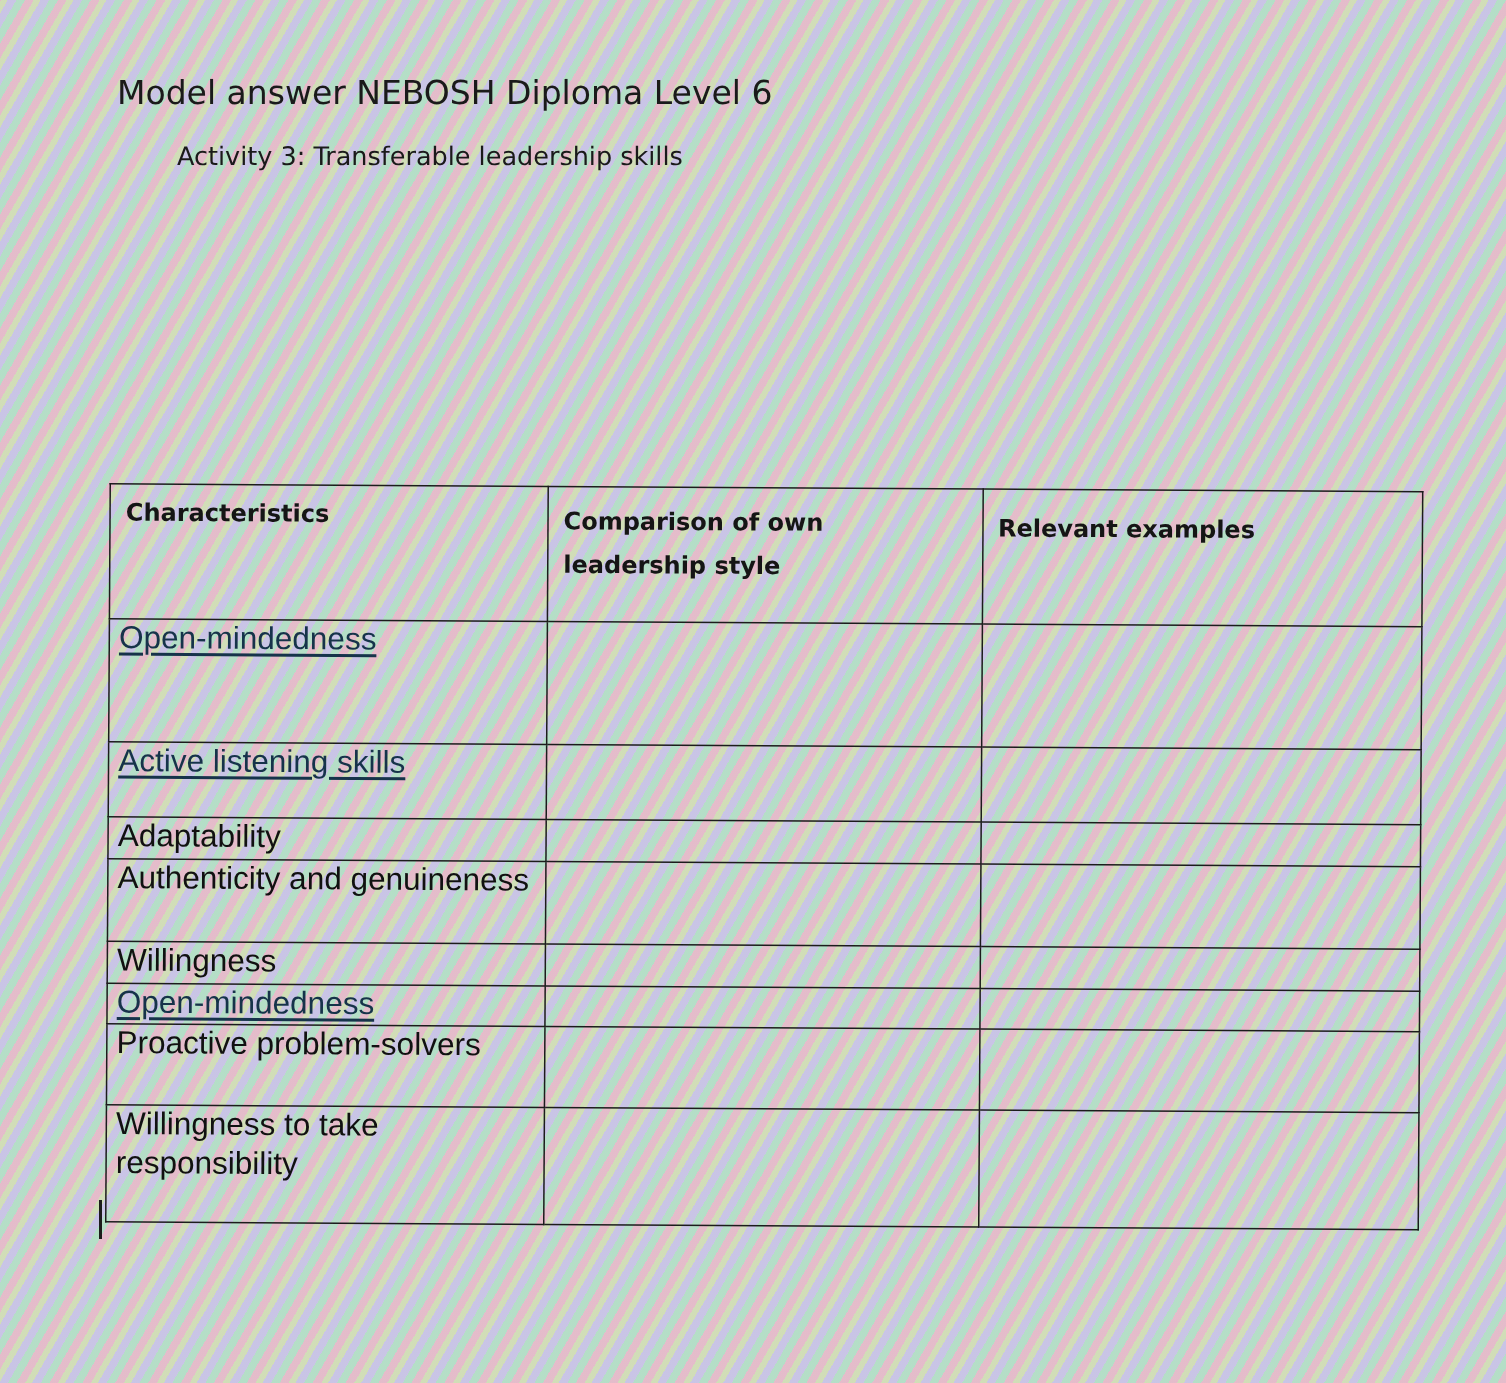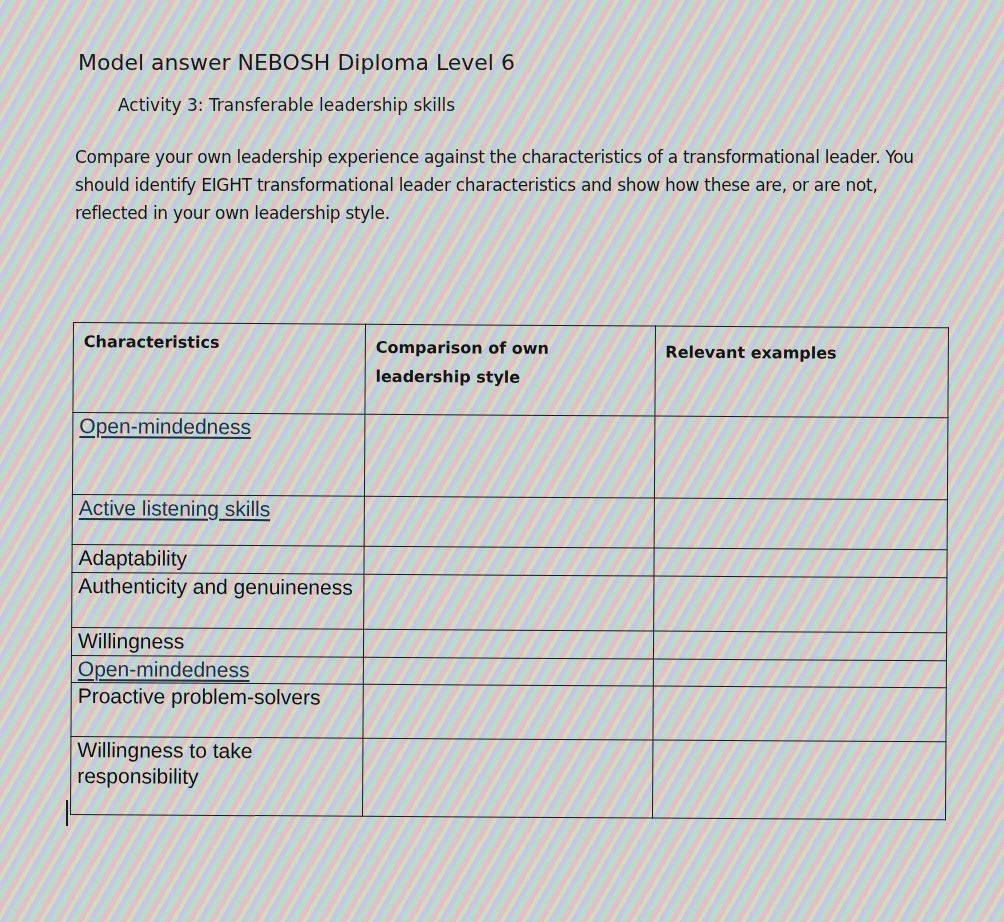--- a/index.html
+++ b/index.html
@@ -119,21 +119,20 @@
       background: #1c1c1c;
     }
   </style>
 </head>
 <body>
 
 <div id="title" class="doc-line">Model answer NEBOSH Diploma Level 6</div>
 <div id="subtitle" class="doc-line">Activity 3: Transferable leadership skills</div>
 
 <div id="instructions">
-  <p>Compare your own leadership experience against the characteristics of a transformational leader. You should identify EIGHT transformational leader characteristics and show how these are, or are not, reflected in your own leadership style.</p>
 </div>
 
 <table class="task-table">
   <thead>
     <tr>
       <th class="col-char">Characteristics</th>
       <th class="col-comp">Comparison of own leadership style</th>
       <th class="col-examples">Relevant examples</th>
     </tr>
   </thead>

